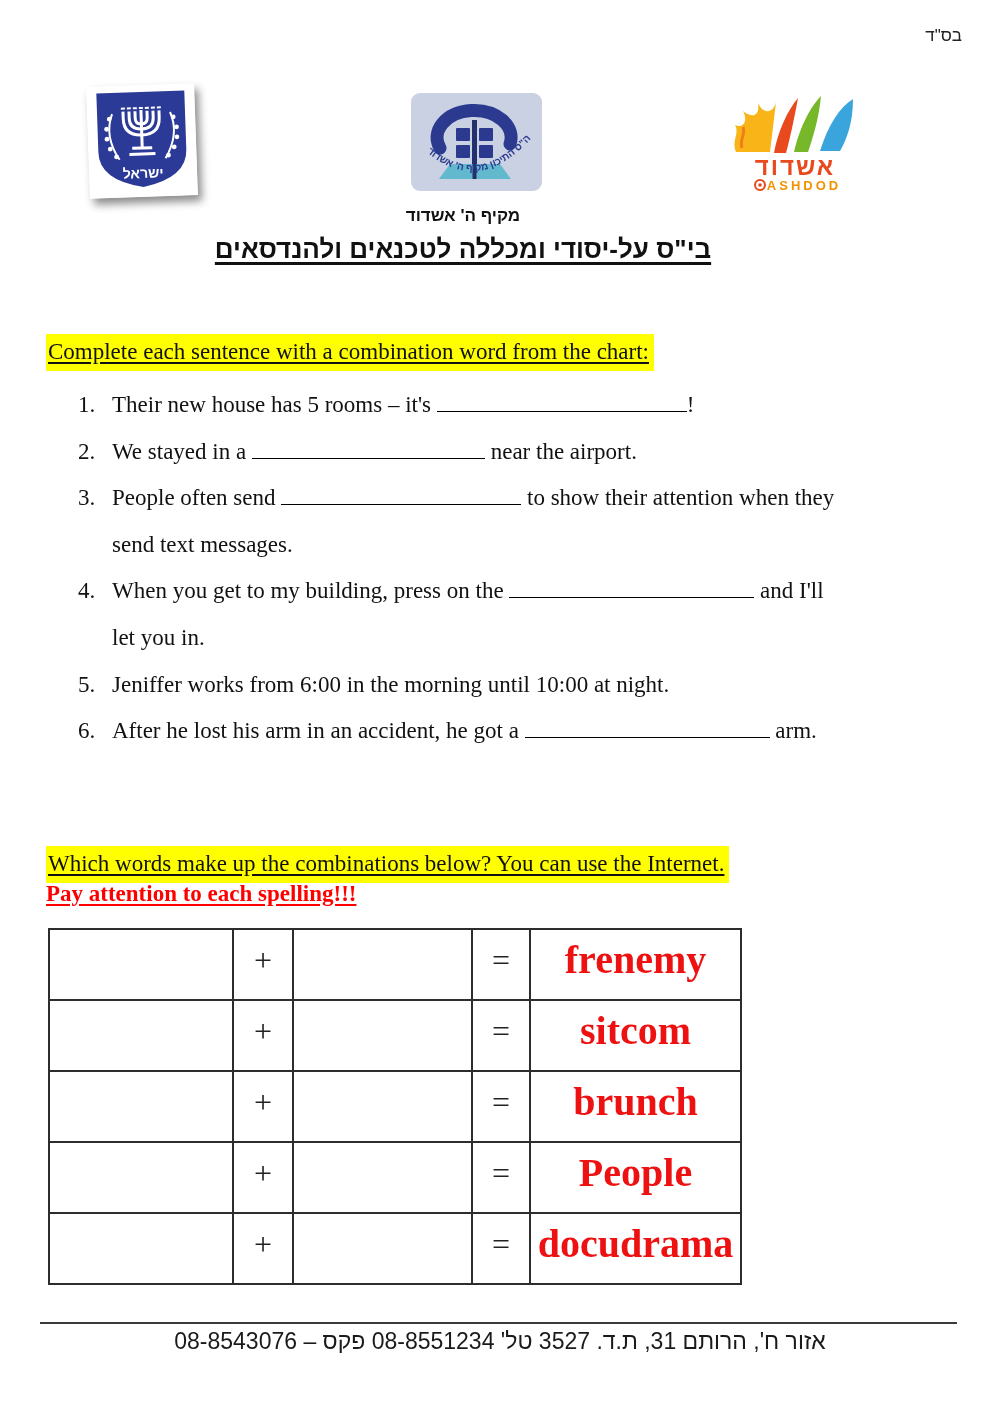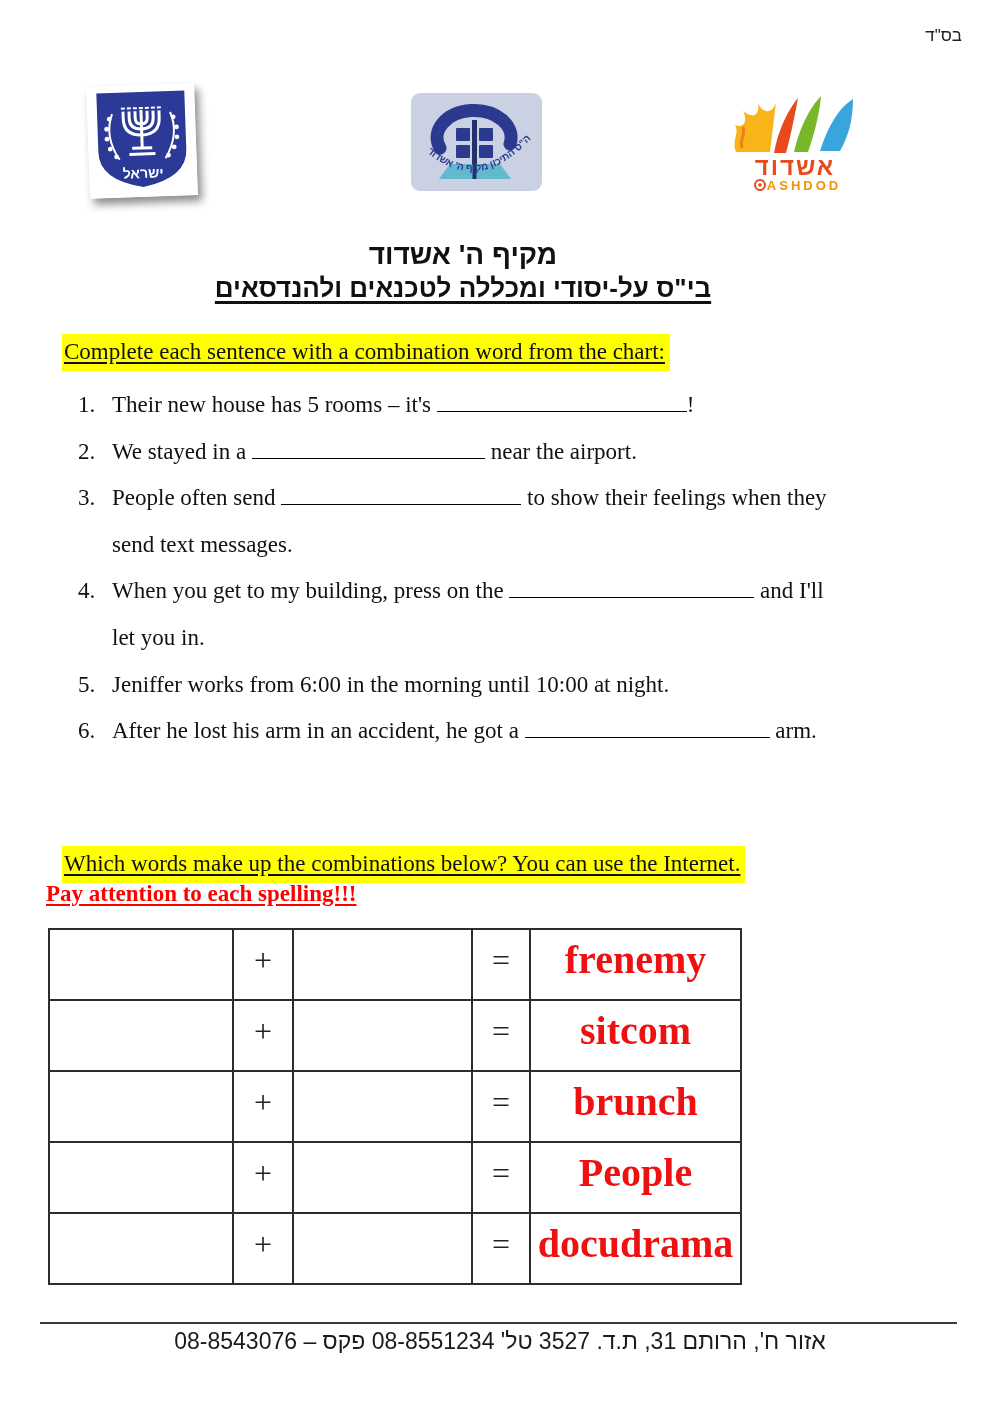--- a/index.html
+++ b/index.html
@@ -15,26 +15,26 @@
 
   
   .logo-israel { top:85px; left:88px; width:108px; height:112px;
     transform:rotate(-2deg); box-shadow:4px 6px 8px rgba(0,0,0,.45); background:#fff; }
   .logo-school { top:88px; left:408px; width:137px; height:108px; }
   .logo-ashdod { top:90px; left:728px; width:135px; height:106px; }
 
   
   .title-wrap { top:200px; left:0; width:1000px; text-align:center; padding-right:74px;
     font-family:"Liberation Sans",sans-serif; font-weight:bold; direction:rtl; }
-  .title-1 { font-size:28px; line-height:32px;margin-top:39px; }
+  .title-1 { font-size:17px; line-height:32px; }
   .title-2 { font-size:26px; line-height:34px; text-decoration:underline; text-underline-offset:4px; text-decoration-thickness:2.5px; }
 
   
   .instr { font-size:23px; line-height:30px; padding:3px 5px 4px 2px;
-    text-decoration:underline; text-underline-offset:3px;margin-left:16px; }
+    text-decoration:underline; text-underline-offset:3px; }
   .hl { background:var(--hl,#ffff00); }
   .instr-1 { top:334px; left:46px; }
   .instr-2 { top:846px; left:46px; }
   .warning { top:881px; left:46px; font-size:23px; font-weight:bold; color:var(--warn,#ff0000);
     text-decoration:underline; text-underline-offset:3px; }
 
   
   .sentences { top:382px; left:0; width:965px; font-size:23px; }
   .s-line { position:relative; min-height:46.6px; line-height:46.6px; padding-left:112px; }
   .s-num { position:absolute; left:78px; top:0; }
@@ -146,21 +146,21 @@
 <div class="abs instr instr-1 hl">Complete each sentence with a combination word from the chart:</div>
 
 <div class="abs sentences">
   <div class="s-line">
     <span class="s-num">1.</span><span>Their new house has 5 rooms – it's </span><span class="blank b1"></span><span>!</span>
   </div>
   <div class="s-line">
     <span class="s-num">2.</span><span>We stayed in a </span><span class="blank b2"></span><span> near the airport.</span>
   </div>
   <div class="s-line">
-    <span class="s-num">3.</span><span>People often send </span><span class="blank b3"></span><span> to show their feelings when they</span>
+    <span class="s-num">3.</span><span>People often send </span><span class="blank b3"></span><span> to show their attention when they</span>
   </div>
   <div class="s-line">
     <span>send text messages.</span>
   </div>
   <div class="s-line">
     <span class="s-num">4.</span><span>When you get to my building, press on the </span><span class="blank b4"></span><span> and I'll</span>
   </div>
   <div class="s-line">
     <span>let you in.</span>
   </div>

